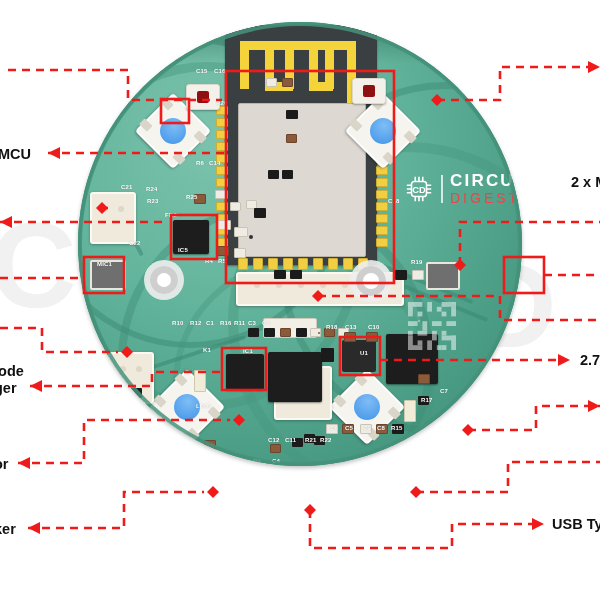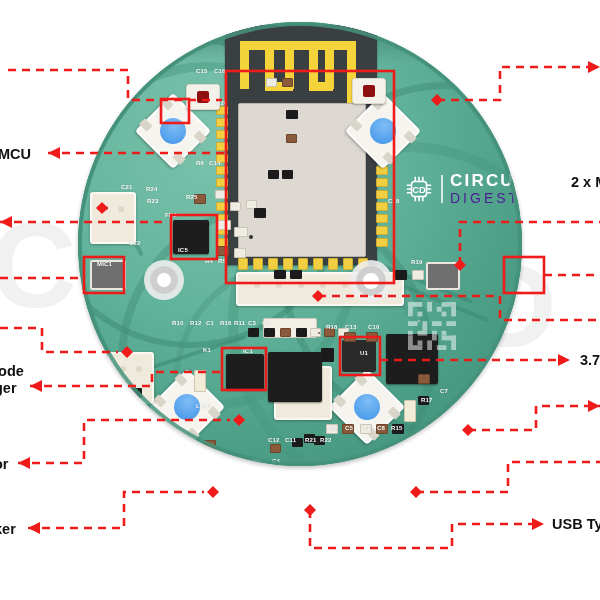--- a/index.html
+++ b/index.html
@@ -73,21 +73,21 @@
   .mic{background:#6f6f6f;border:2px solid #e9e6dd;border-radius:2px;}
 
   .qrcode{position:absolute;opacity:.5;}
 
   
   .logo{position:absolute;display:flex;align-items:center;gap:7px;}
   .logo .chip{width:30px;height:30px;position:relative;}
   .logo .bar{width:2px;height:28px;background:rgba(255,255,255,.75);}
   .logo .words{line-height:1;}
   .logo .w1{font-size:17px;font-weight:700;color:#ffffff;letter-spacing:2.2px;}
-  .logo .w2{font-size:14px;font-weight:400;color:#4c1d95;letter-spacing:3px;margin-top:2px;}
+  .logo .w2{font-size:14px;font-weight:400;color:#ef4444;letter-spacing:3px;margin-top:2px;}
 
   
   .ann-label{position:absolute;font-size:14.5px;font-weight:700;color:#111;
         line-height:1.15;white-space:pre;}
   svg.overlay{position:absolute;left:0;top:0;width:600px;height:600px;
         pointer-events:none;overflow:visible;}
   .dash{fill:none;stroke:#ef1b1b;stroke-width:2.6;stroke-dasharray:8 6;stroke-linecap:butt;}
   .hl{fill:none;stroke:#ef1b1b;stroke-width:2.6;}
   .dia{fill:#ef1b1b;}
   .arw{fill:#ef1b1b;}
@@ -491,16 +491,16 @@
     <path class="dash" d="M100,208 H112"></path>
     <polygon class="dia" points="96,208 102,202 108,208 102,214"></polygon>
   </svg>
 
   <div class="ann-label" style="left:-2px;top:146px;">MCU</div>
   <div class="ann-label" style="left:-6px;top:363px;">iode
 ger</div>
   <div class="ann-label" style="left:-6px;top:456px;">or</div>
   <div class="ann-label" style="left:-6px;top:521px;">ker</div>
   <div class="ann-label" style="left:571px;top:174px;">2 x M</div>
-  <div class="ann-label" style="left:580px;top:352px;">3.7</div>
+  <div class="ann-label" style="left:580px;top:352px;">2.7</div>
   <div class="ann-label" style="left:552px;top:516px;">USB Ty</div>
 
 </div>
 
 </body></html>

